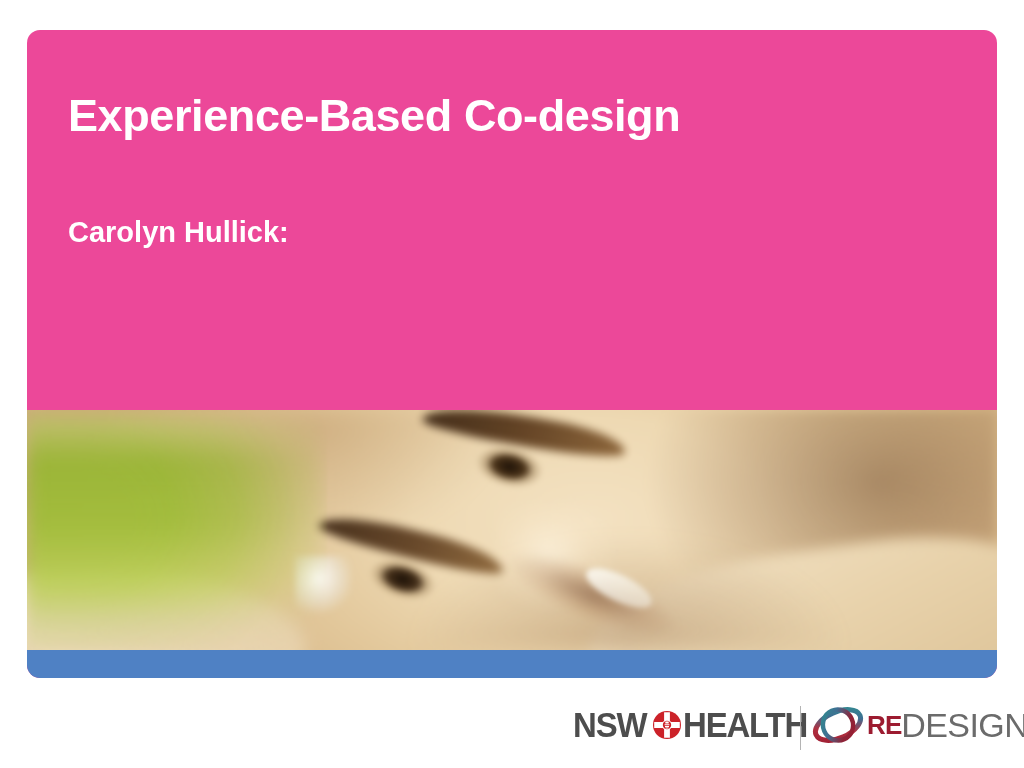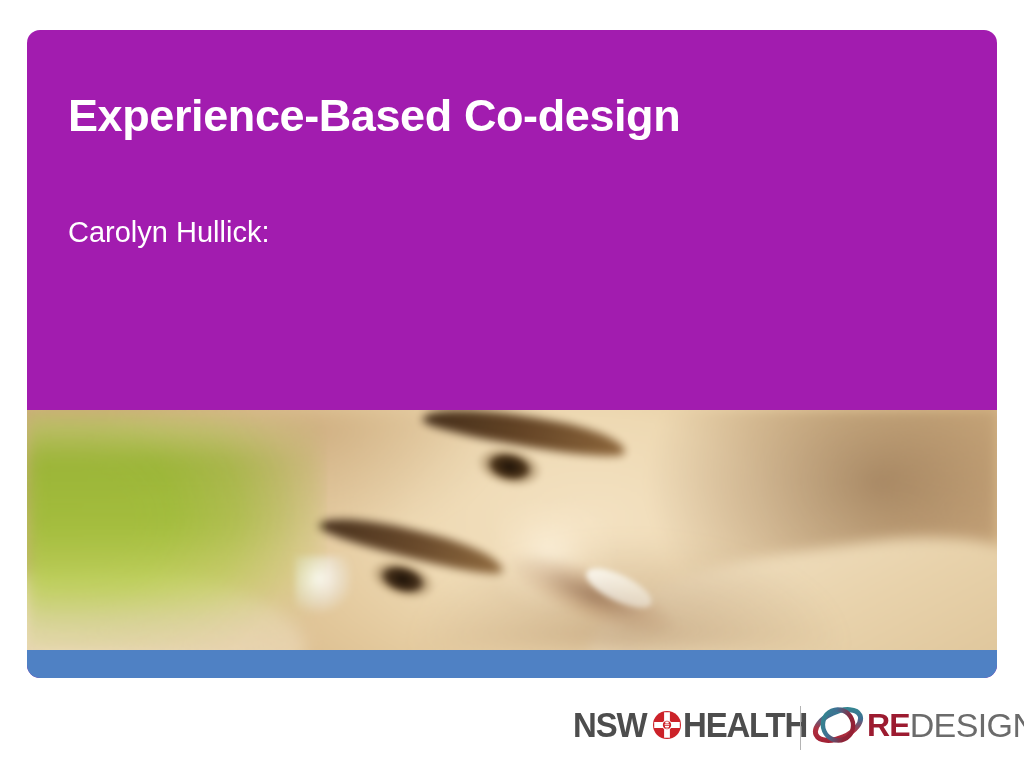--- a/index.html
+++ b/index.html
@@ -16,21 +16,21 @@
     position: relative;
   }
 
   
   #slide {
     position: absolute;
     left: 27px;
     top: 30px;
     width: 970px;
     height: 648px;
-    background: #a21caf;
+    background: #ec4899;
     border-radius: 13px;
     overflow: hidden;
   }
 
   
   #text-area {
     position: absolute;
     left: 0;
     top: 0;
     width: 970px;
@@ -46,21 +46,21 @@
     letter-spacing: -0.4px;
     line-height: 1.05;
     white-space: nowrap;
   }
   #presenter-name {
     position: absolute;
     left: 41px;
     top: 185px;
     color: #ffffff;
     font-size: 29px;
-    font-weight: normal;
+    font-weight: bold;
     line-height: 1.2;
     white-space: nowrap;
   }
   #presenter-affiliation {
     position: absolute;
     left: 41px;
     top: 238px;
     width: 790px;
     color: #ffffff;
     font-size: 29px;
@@ -288,21 +288,21 @@
     align-items: center;
     height: 44px;
   }
   #redesign-swoosh {
     width: 52px;
     height: 38px;
     flex: 0 0 auto;
     margin-right: 3px;
   }
   .re-word {
-    font-size: 32px;
+    font-size: 26px;
     font-weight: bold;
     color: #9c1b30;
     letter-spacing: -0.9px;
   }
   .design-word {
     font-size: 34px;
     font-weight: normal;
     color: #6b6b6b;
     letter-spacing: -0.6px;
   }

